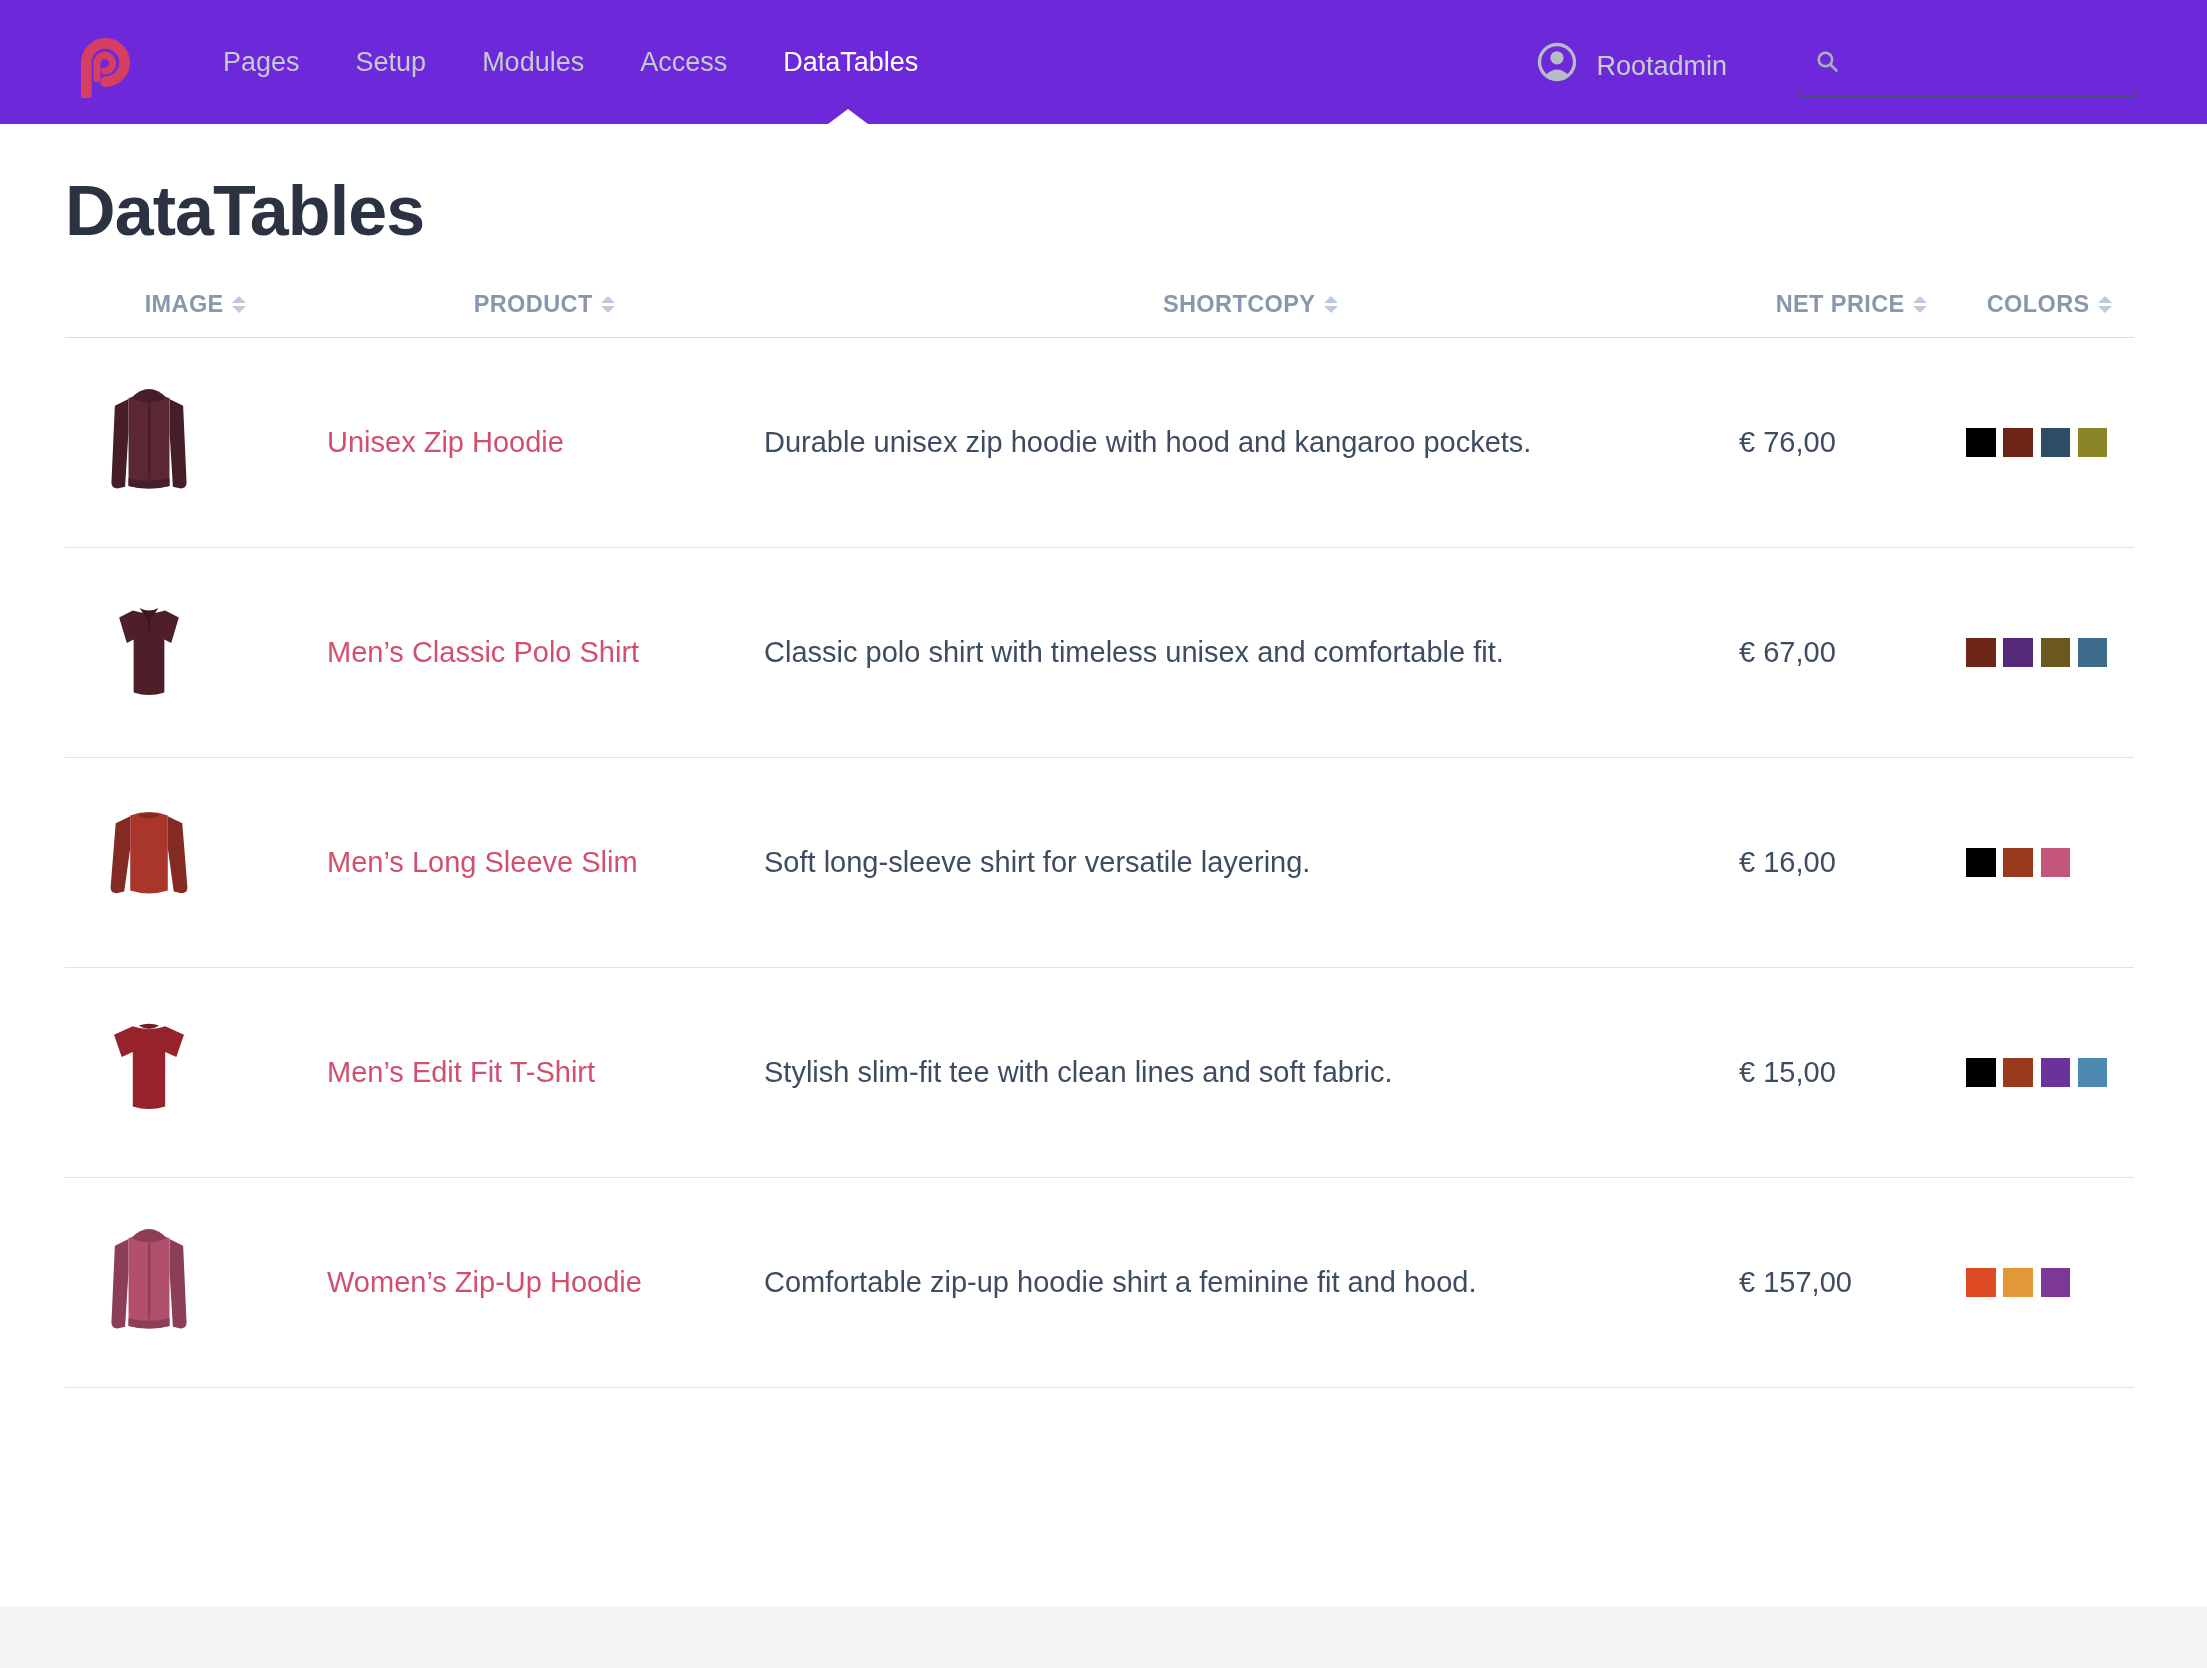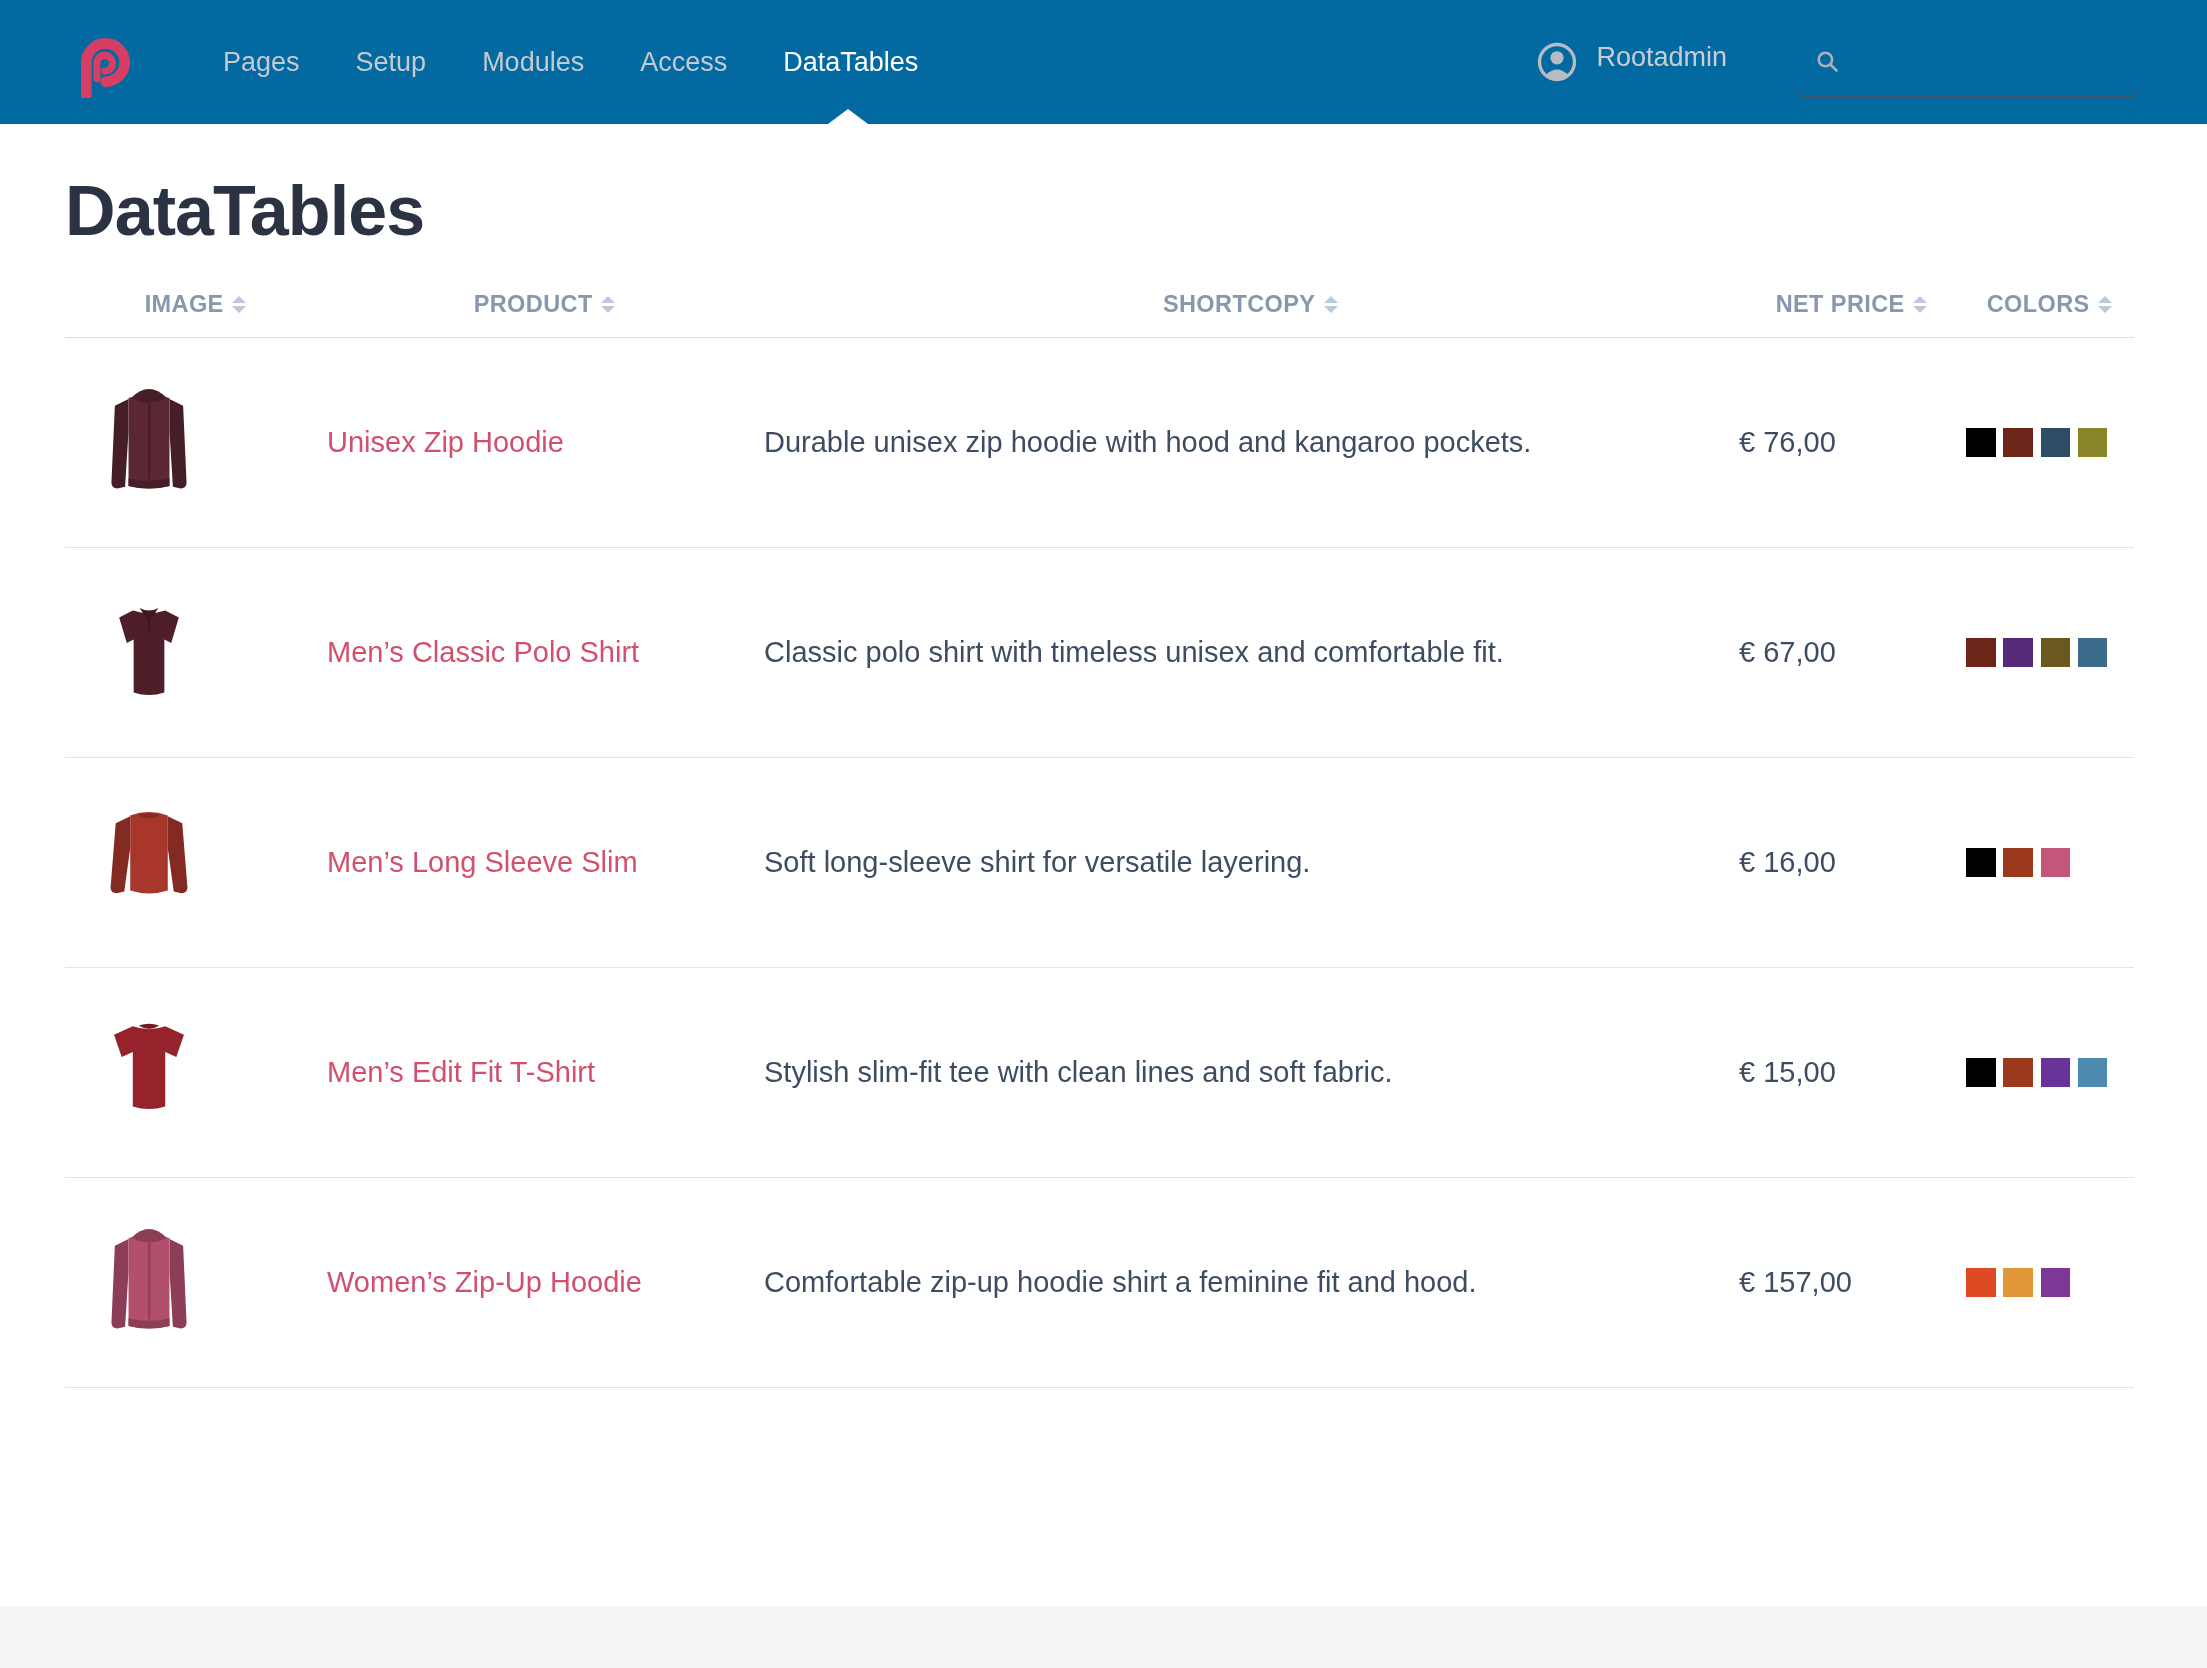--- a/index.html
+++ b/index.html
@@ -2,29 +2,29 @@
 <html style="font-size:14px"><head>
 <meta charset="utf-8">
 <style>
   html,body{margin:0;padding:0;}
   body{
     width:2207px;height:1669px;position:relative;overflow:hidden;
     background:#ffffff;font-family:"Liberation Sans", sans-serif;
   }
   
   .navbar{
-    height:124px;background:#0369a1;display:flex;align-items:center;
+    height:124px;background:#6d28d9;display:flex;align-items:center;
     padding:0 67px 0 65px;box-sizing:border-box;position:relative;
   }
   .brand{width:71px;height:76px;display:flex;align-items:center;cursor:pointer;}
   .nav-items{display:flex;gap:56px;margin-left:87px;list-style:none;padding:0;margin-top:0;margin-bottom:0;}
   .nav-item{color:#c5c9d1;font-size:27px;cursor:pointer;white-space:nowrap;}
   .nav-item.active{color:#ffffff;}
   .nav-right{margin-left:auto;display:flex;align-items:center;}
-  .user{display:flex;align-items:flex-start;gap:19px;cursor:pointer;}
+  .user{display:flex;align-items:flex-end;gap:19px;cursor:pointer;}
   .username{color:#c9ccd2;font-size:27px;}
   .searchbox{
     margin-left:68px;width:345px;height:70px;border:1.7px solid #465169;border-radius:8.7px;
     display:flex;align-items:center;padding:0 19px;box-sizing:border-box;background:transparent;
   }
   .searchbox input{
     background:transparent;border:none;outline:none;color:#e6e8ec;font-size:26px;width:100%;margin-left:14px;
     font-family:"Liberation Sans", sans-serif;
   }
   .navbar-caret{

